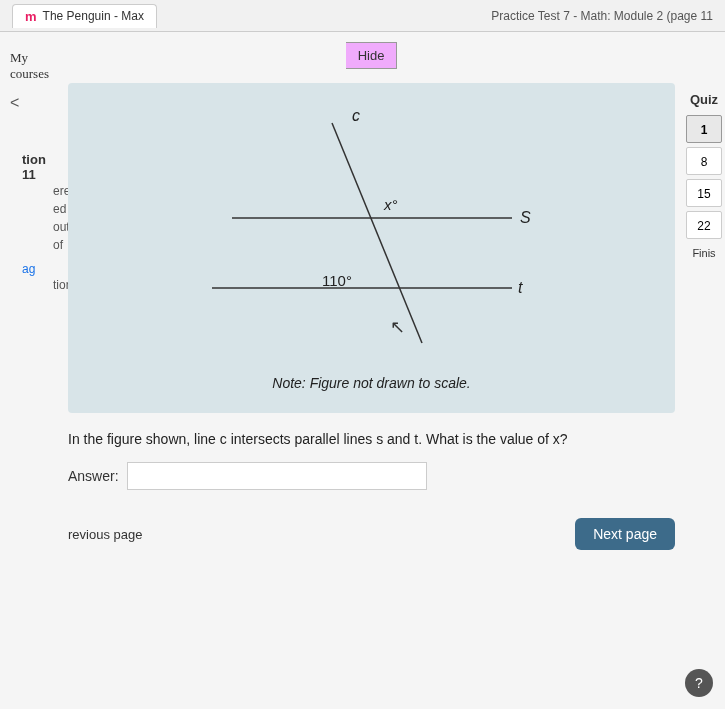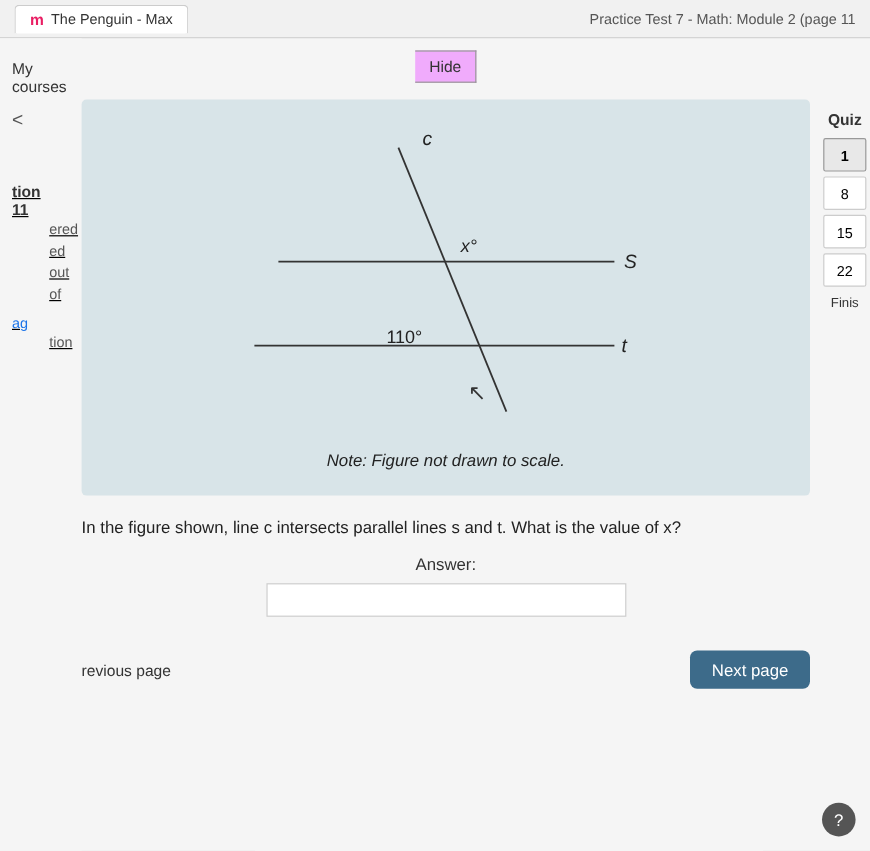--- a/index.html
+++ b/index.html
@@ -61,37 +61,37 @@
       height: 100%;
       background: #f5f5f5;
       padding: 10px 0;
     }
 
     .my-courses {
       font-size: 13px;
       color: #333;
       padding: 8px 10px;
       cursor: pointer;
+      font-family: Liberation Serif, serif;
     }
 
     .sidebar-arrow {
       font-size: 16px;
       color: #555;
       padding: 4px 10px;
       cursor: pointer;
     }
 
     .question-info {
       position: absolute;
-      left: 4px;
+      left: 16px;
       top: 120px;
       width: 51px;
       font-size: 13px;
       padding: 0 6px;
-      text-decoration: underline;
     }
     .question-info .ques-num {
       font-weight: bold;
       font-size: 13px;
       color: #333;
     }
     .question-info .info-line {
       font-size: 12px;
       color: #555;
       line-height: 1.5;
@@ -210,21 +210,20 @@
       margin-bottom: 12px;
       line-height: 1.5;
     }
 
     
     .answer-row {
       display: flex;
       align-items: center;
       gap: 8px;
       margin-bottom: 20px;
-      flex-direction: column;
     }
     .answer-label {
       font-size: 14px;
       color: #333;
     }
     .answer-input {
       border: 1px solid #ccc;
       background: white;
       height: 28px;
       width: 300px;

